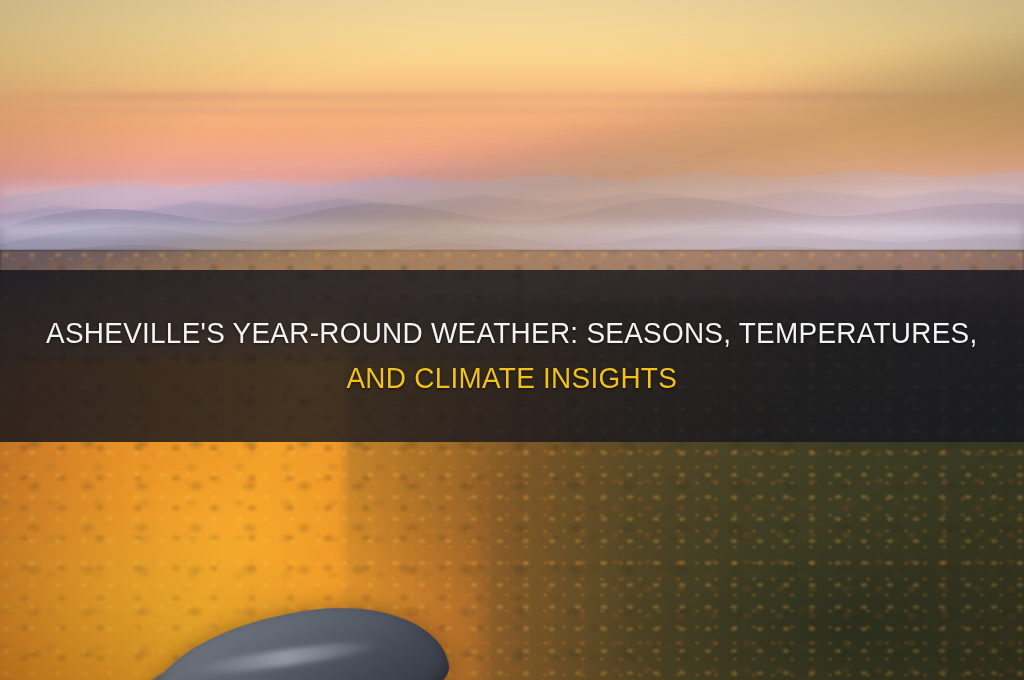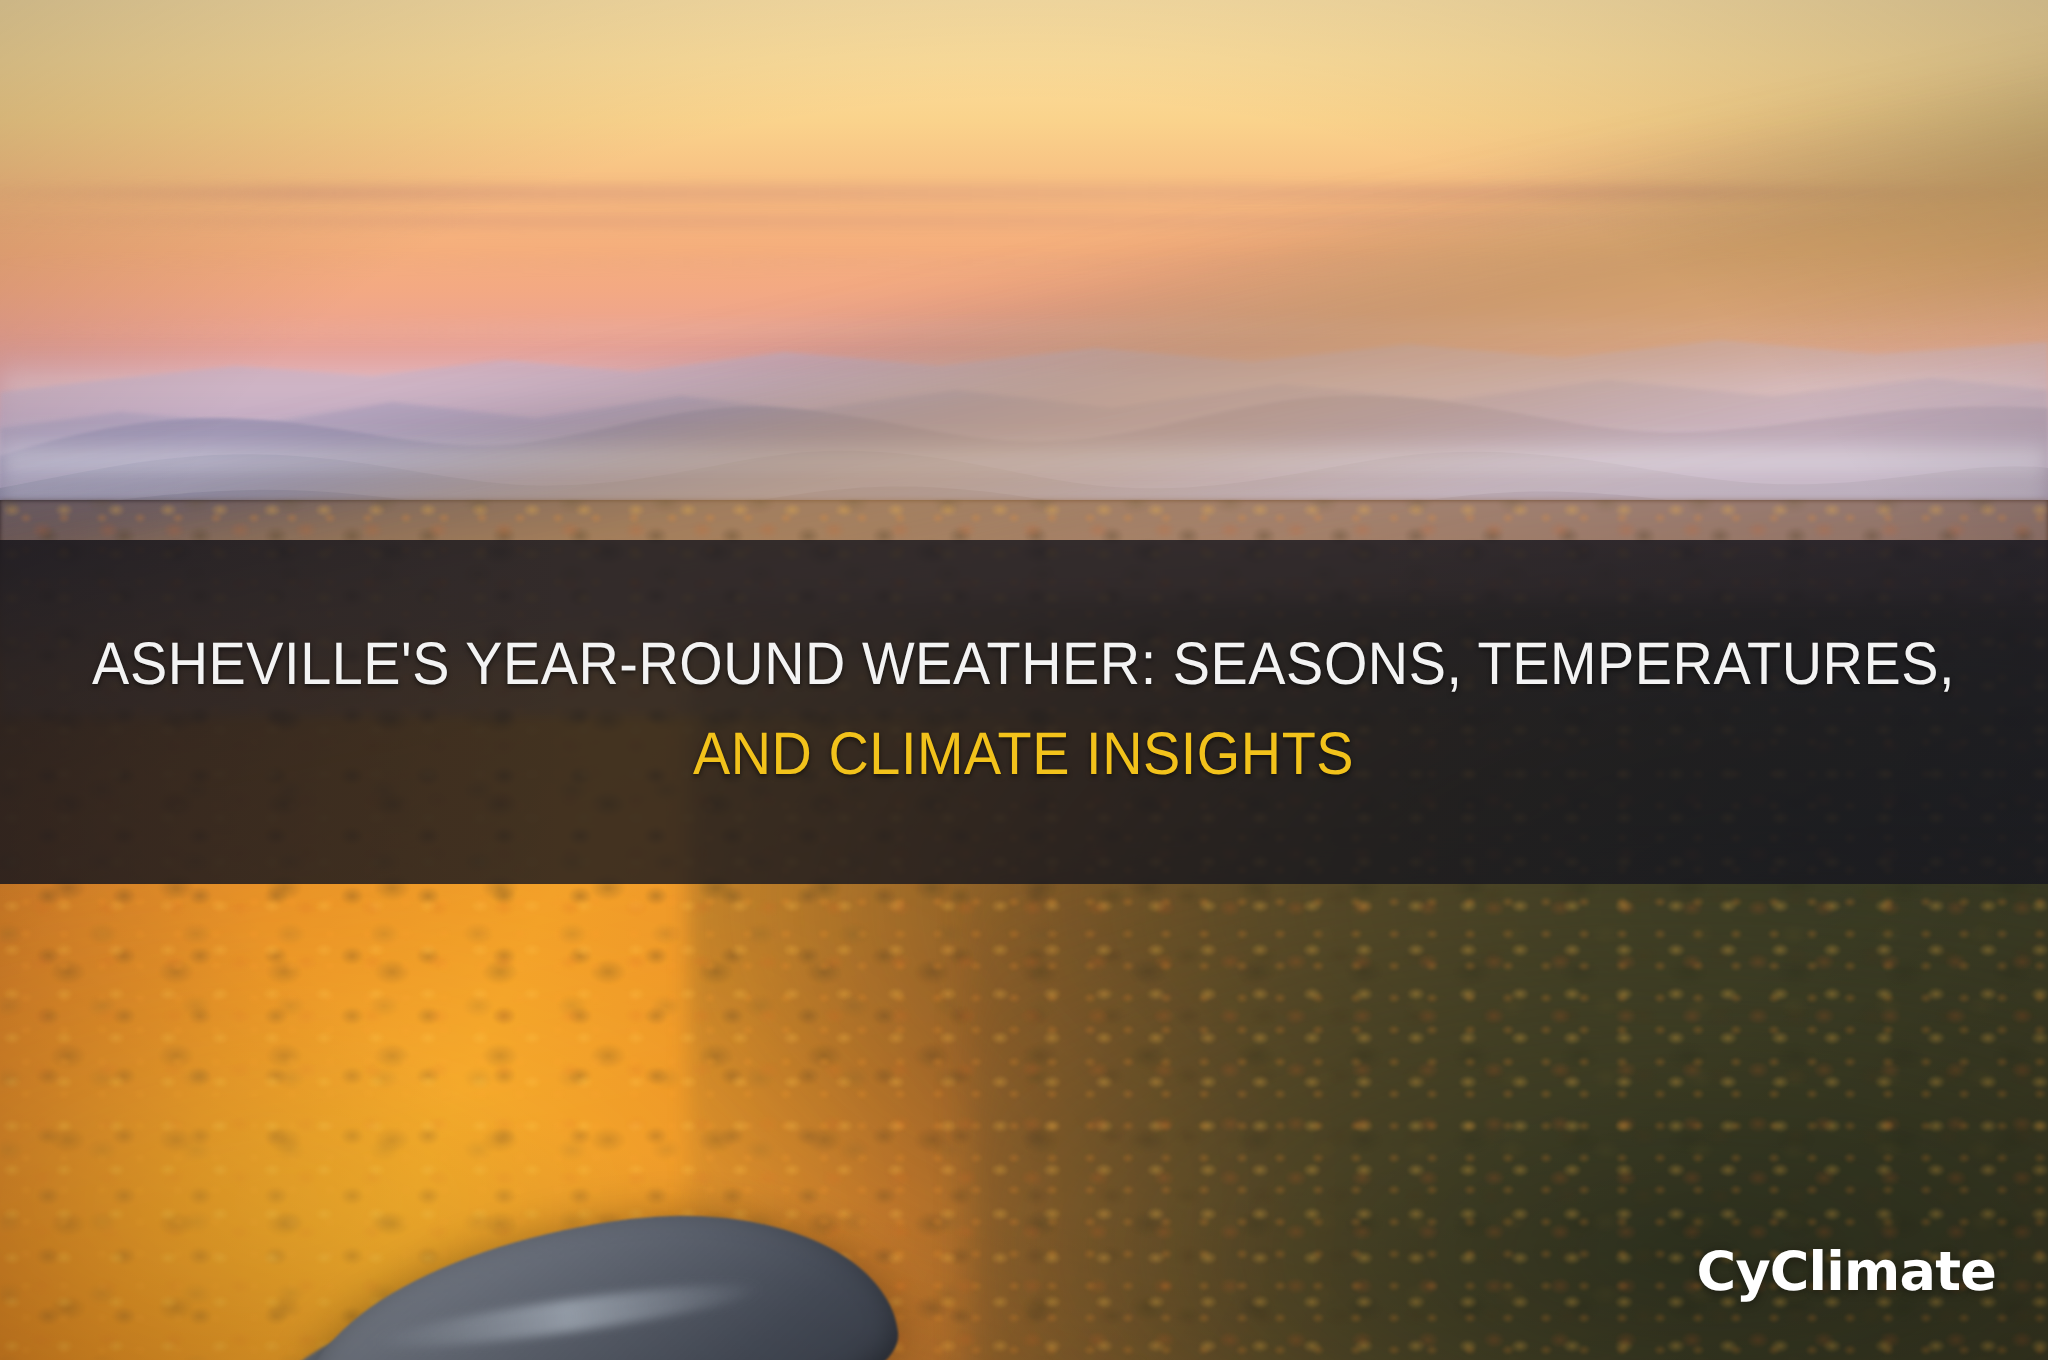--- a/index.html
+++ b/index.html
@@ -348,15 +348,14 @@
   <div class="rock"></div>
   <div class="rock-hl"></div>
 
   <div class="vignette"></div>
 
   <div class="title-band">
     <div class="title-line l1">ASHEVILLE'S YEAR-ROUND WEATHER: SEASONS, TEMPERATURES,</div>
     <div class="title-line l2">AND CLIMATE INSIGHTS</div>
   </div>
 
-  <div class="logo">CyClimate</div>
 
 </div>
 
 </body></html>

